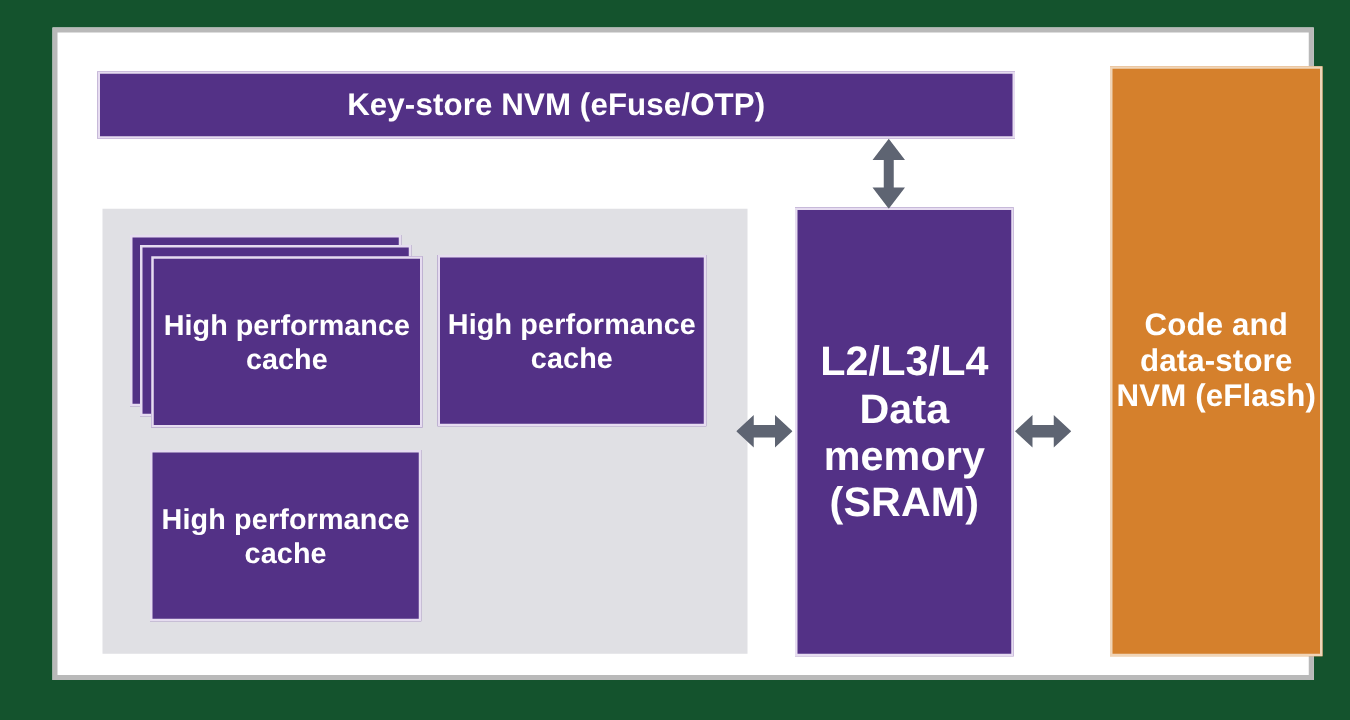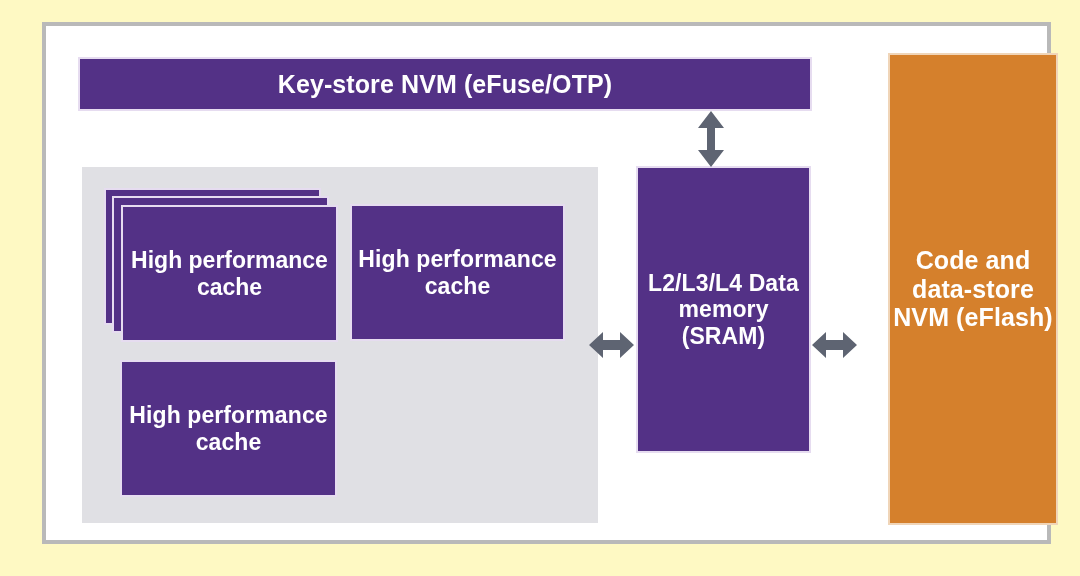--- a/index.html
+++ b/index.html
@@ -10,21 +10,21 @@
   }
   body {
     font-family: "Liberation Sans", sans-serif;
   }
 
   
   #diagram-root {
     position: relative;
     width: 1080px;
     height: 576px;
-    background: #fef9c3;
+    background: #14532d;
     overflow: hidden;
   }
 
   
   .outer-frame {
     position: absolute;
     left: 42px;
     top: 22px;
     width: 1009px;
     height: 522px;
@@ -72,22 +72,22 @@
     width: 734px;
     height: 54px;
     font-size: 25px;
   }
 
   
   #block-l2l3l4 {
     left: 636px;
     top: 166px;
     width: 175px;
-    height: 287px;
-    font-size: 23px;
+    height: 359px;
+    font-size: 33px;
   }
 
   
   #block-codestore {
     left: 888px;
     top: 53px;
     width: 170px;
     height: 472px;
     font-size: 25px;
   }

